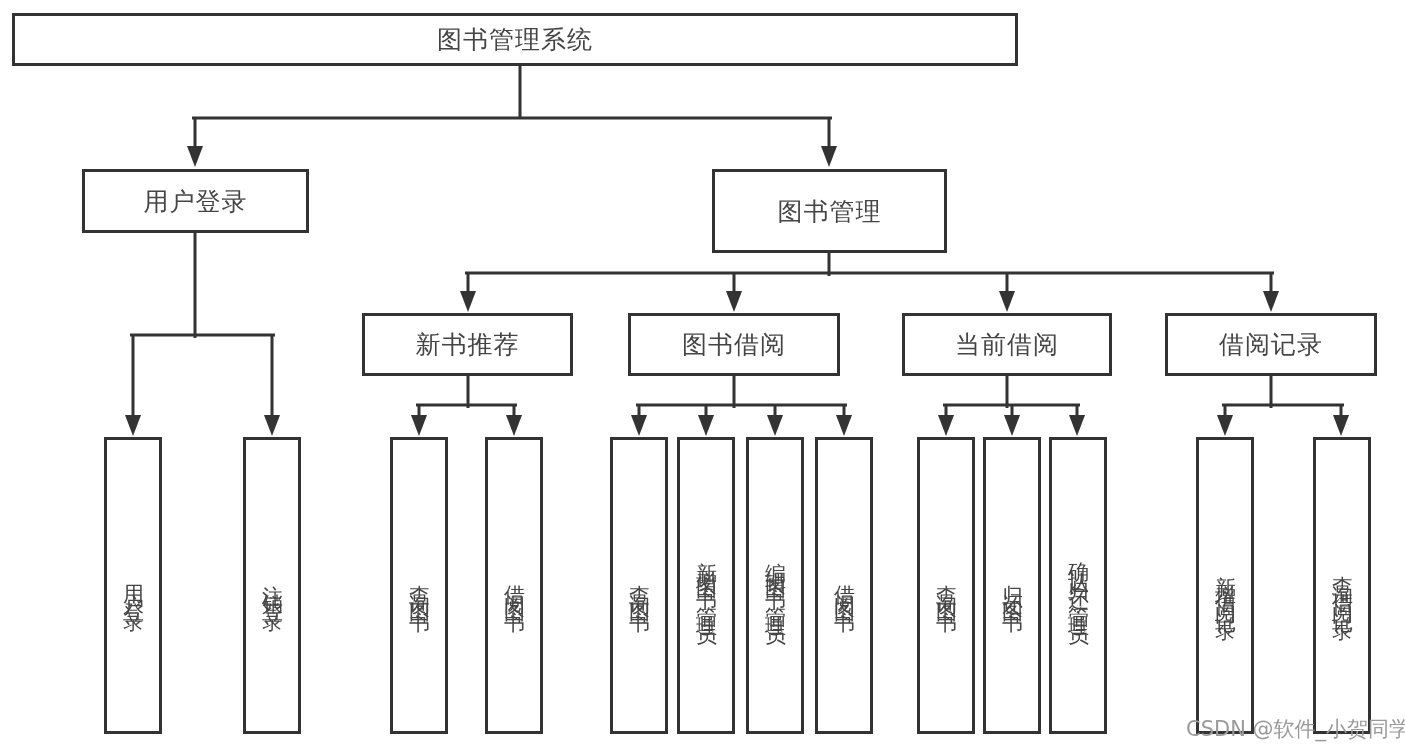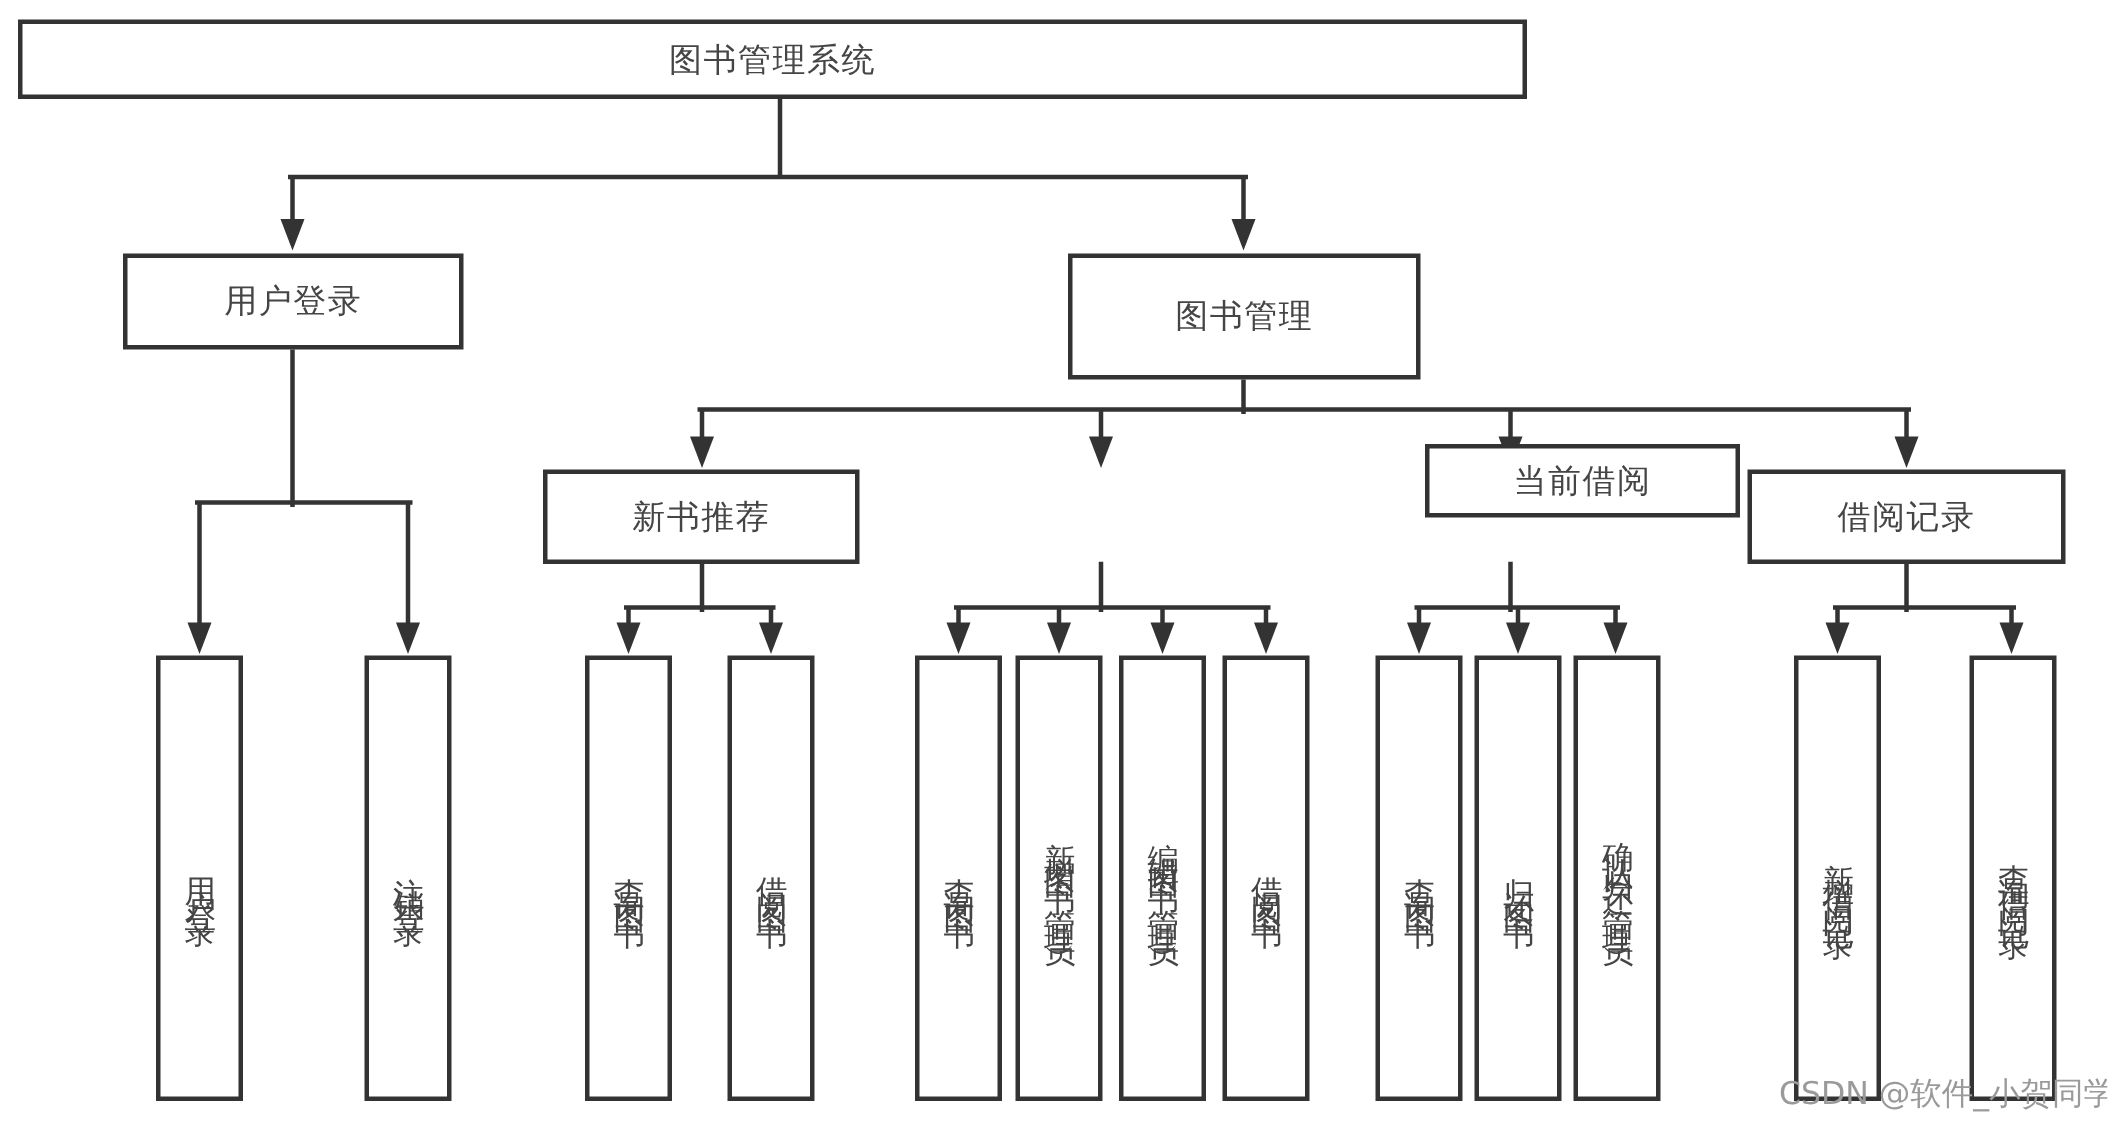--- a/index.html
+++ b/index.html
@@ -22,42 +22,42 @@
     background: #ffffff;
     border: 3px solid #333333;
     box-sizing: border-box;
     display: flex;
     align-items: center;
     justify-content: center;
     color: #454545;
     z-index: 1;
   }
   .node .hlabel {
-    font-size: 22px;
+    font-size: 25px;
     letter-spacing: 1px;
     white-space: nowrap;
   }
   .leaf { top: 437px; width: 58px; height: 297px; }
   .leaf .vlabel {
     writing-mode: vertical-rl;
     text-orientation: mixed;
     font-size: 21px;
     letter-spacing: 9px;
     line-height: 1;
     white-space: nowrap;
   }
   
   .n-root  { left: 12px;  top: 13px;  width: 1006px; height: 53px; }
   
   .n-login { left: 82px;  top: 169px; width: 227px; height: 64px; }
   .n-mgmt  { left: 712px; top: 169px; width: 235px; height: 84px; }
   
   .n-newbook { left: 362px;  top: 313px; width: 211px; height: 63px; }
   .n-borrow  { left: 628px;  top: 313px; width: 212px; height: 63px; }
-  .n-current { left: 902px;  top: 296px; width: 210px; height: 49px; margin-left: 48px; }
+  .n-current { left: 902px;  top: 313px; width: 210px; height: 63px; }
   .n-records { left: 1165px; top: 313px; width: 212px; height: 63px; }
   
   .l1  { left: 104px;  }
   .l2  { left: 243px;  }
   .l3  { left: 390px;  }
   .l4  { left: 485px;  }
   .l5  { left: 610px;  }
   .l6  { left: 677px;  }
   .l7  { left: 746px;  }
   .l8  { left: 815px;  }
@@ -128,20 +128,23 @@
   <div class="node n-login">
     <span class="hlabel">用户登录</span>
   </div>
   <div class="node n-mgmt">
     <span class="hlabel">图书管理</span>
   </div>
 
   <div class="node n-newbook">
     <span class="hlabel">新书推荐</span>
   </div>
+  <div class="node n-borrow">
+    <span class="hlabel">图书借阅</span>
+  </div>
   <div class="node n-current">
     <span class="hlabel">当前借阅</span>
   </div>
   <div class="node n-records">
     <span class="hlabel">借阅记录</span>
   </div>
 
   <div class="node leaf l1">
     <span class="vlabel">用户登录</span>
   </div>

